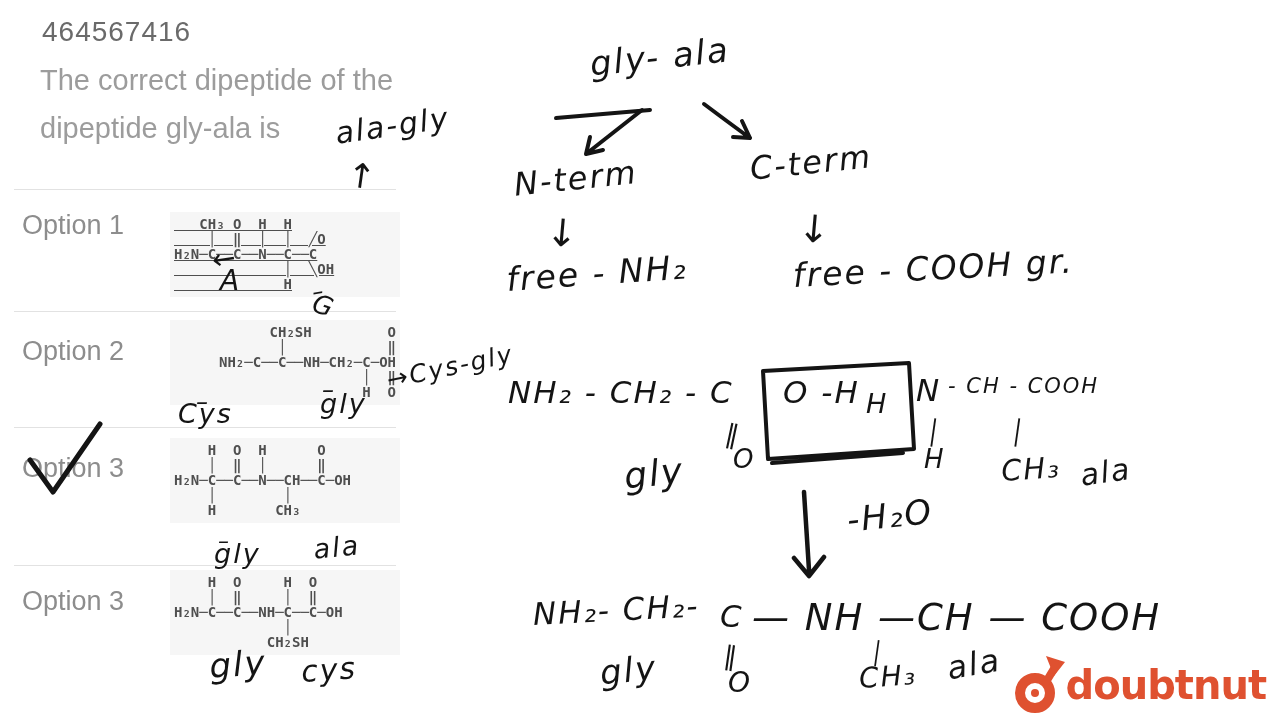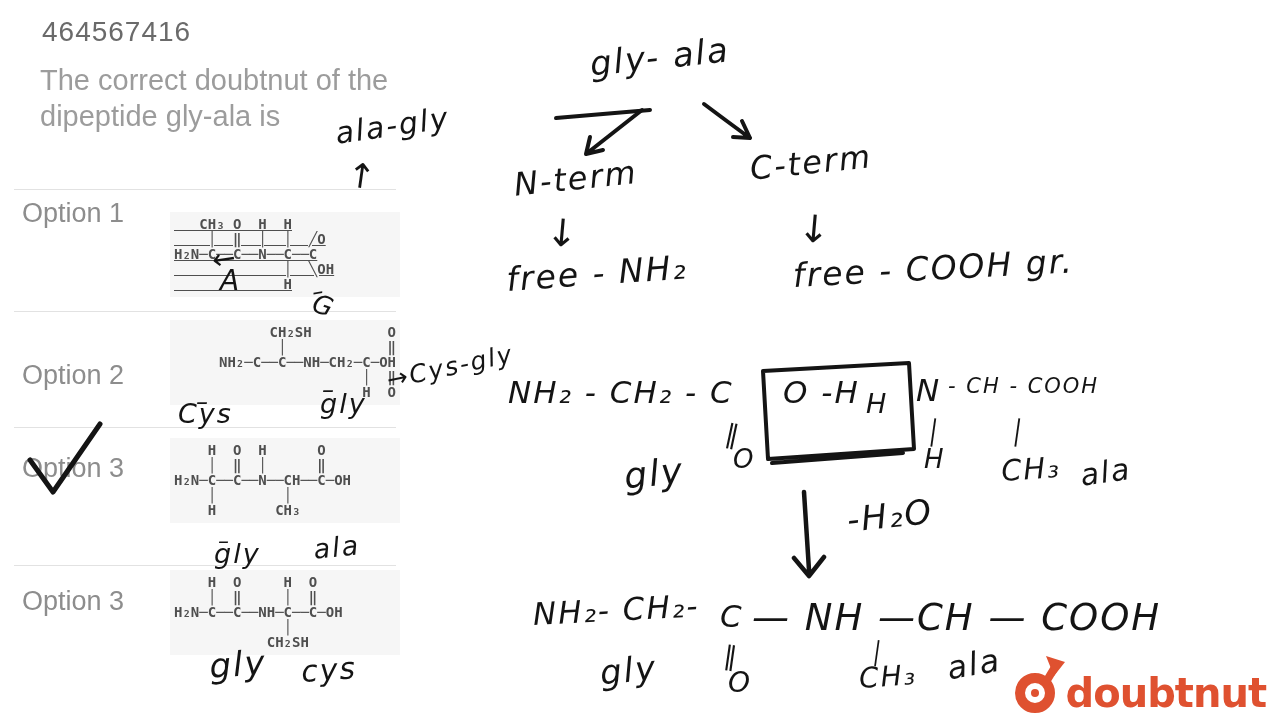--- a/index.html
+++ b/index.html
@@ -17,48 +17,48 @@
     font-family:"DejaVu Sans Mono",monospace;
     font-size:14px;line-height:15px;font-weight:bold;
     color:var(--structure-text);white-space:pre;padding:5px 4px;
   }
   .hw{
     position:absolute;color:var(--ink);
     font-family:"DejaVu Sans",sans-serif;font-style:italic;
     letter-spacing:2px;white-space:pre;transform-origin:left top;
   }
   #ink-overlay{position:absolute;left:0;top:0;pointer-events:none;}
-  .logo{position:absolute;right:14px;bottom:4px;display:flex;align-items:flex-end;}
+  .logo{position:absolute;right:14px;bottom:4px;display:flex;align-items:center;}
   .logo-text{
     font-family:"DejaVu Sans",sans-serif;font-weight:bold;
     font-size:40px;color:var(--accent);letter-spacing:-1px;
   }
 </style>
 </head>
 <body>
 
 <div id="canvas">
 
   <div class="qid">464567416</div>
-  <div class="qline" style="left:40px;top:64px;">The correct doubtnut of the</div>
-  <div class="qline" style="left:40px;top:100px;">dipeptide gly-ala is</div>
+  <div class="qline" style="left:40px;top:64px;">The correct dipeptide of the</div>
+  <div class="qline" style="left:40px;top:112px;">dipeptide gly-ala is</div>
 
   <div class="divider" style="top:189px;"></div>
   <div class="divider" style="top:311px;"></div>
   <div class="divider" style="top:427px;"></div>
   <div class="divider" style="top:565px;"></div>
 
-  <div class="opt-label" style="top:198px;">Option 1</div>
+  <div class="opt-label" style="top:210px;">Option 1</div>
   <div class="structure" style="top:212px;text-decoration:underline;">   CH₃ O  H  H
     │  ‖  │  │  ╱O
 H₂N─C──C──N──C──C
              │  ╲OH
              H</div>
 
-  <div class="opt-label" style="top:336px;margin-top:24px;">Option 2</div>
+  <div class="opt-label" style="top:336px;">Option 2</div>
   <div class="structure" style="top:320px;text-align:right;">   CH₂SH         O
     │            ‖
 NH₂─C──C──NH─CH₂─C─OH
     │  ‖
     H  O</div>
 
   <div class="opt-label" style="top:453px;">Option 3</div>
   <div class="structure" style="top:438px;">    H  O  H      O
     │  ‖  │      ‖
 H₂N─C──C──N──CH──C─OH

